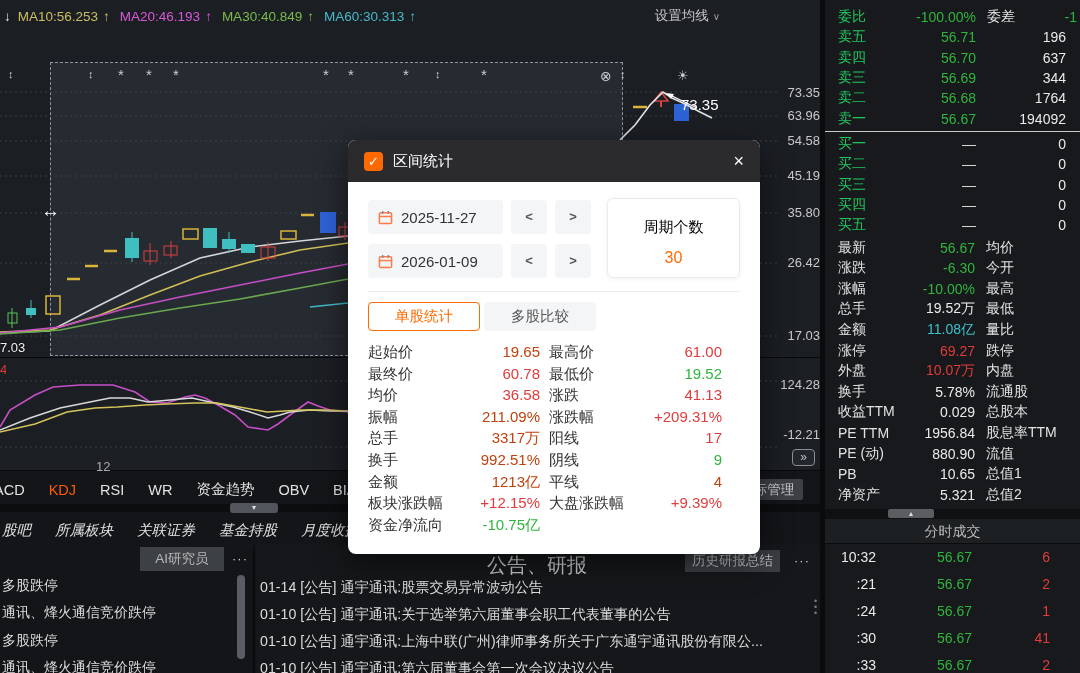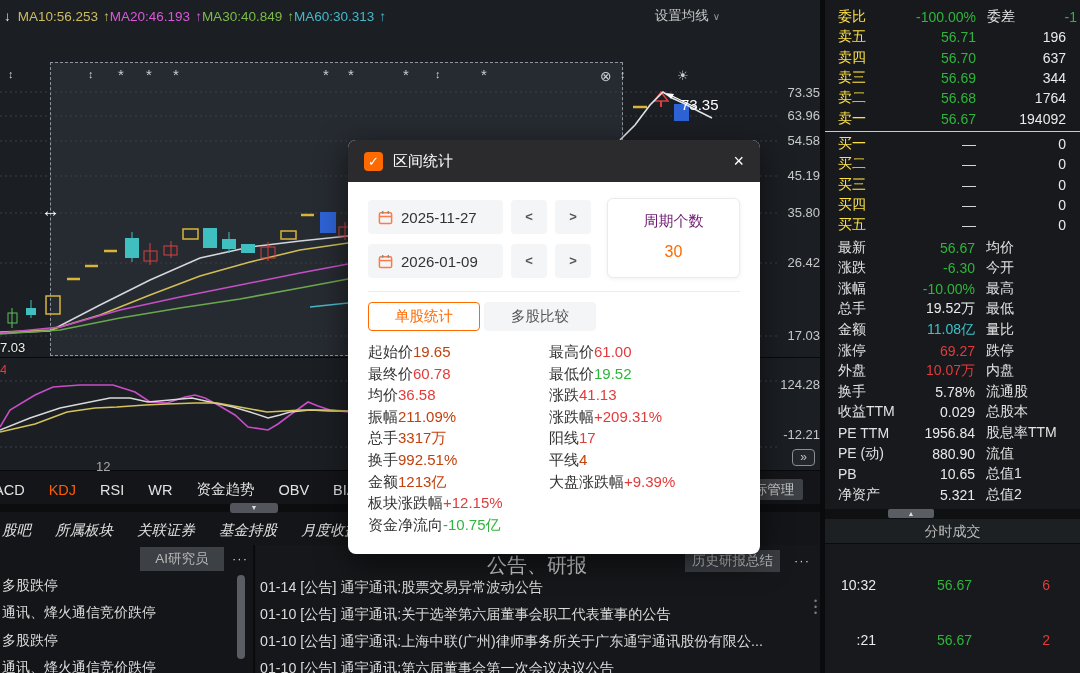--- a/index.html
+++ b/index.html
@@ -4,21 +4,21 @@
 <style>
   * { margin:0; padding:0; box-sizing:border-box; }
   html,body { background:#000; }
   body { font-family:"Liberation Sans","DejaVu Sans",sans-serif; }
   .app { position:relative; width:1080px; height:673px; background:#131518; overflow:hidden; color:#ddd; }
 
   
   .chart-bg { position:absolute; left:0; top:0; width:822px; height:470px; background:#1b1e23; }
   .topbar { position:absolute; left:0; top:0; width:822px; height:32px; display:flex; align-items:center; padding:0 10px 0 4px; gap:7px; font-size:13.5px; }
   .ma-lead { color:#e8e8e8; font-weight:bold; }
-  .ma-list { display:flex; }
+  .ma-list { display:flex; gap:10px; }
   .ma-item { white-space:nowrap; }
   .ma-item i { font-style:normal; margin-left:5px; }
   .ma10 { color:#cdbd62; } .ma20 { color:#d958d9; } .ma30 { color:#7cba4a; } .ma60 { color:#45b8c8; }
   .ma-settings { margin-left:auto; margin-right:92px; color:#c8c8c8; cursor:pointer; }
   .ma-settings .chev { margin-left:4px; font-size:10px; color:#999; }
   .range-row { position:absolute; top:39px; left:0; width:712px; text-align:right; font-size:13.5px; color:#c5c9ce; display:flex; justify-content:flex-end; align-items:center; gap:5px; }
   .range-link { text-decoration:underline; color:#c5c9ce; cursor:pointer; }
 
   .plot { position:absolute; left:0; top:56px; width:780px; height:414px; }
   .selection { position:absolute; left:50px; top:6px; width:573px; height:294px; background:#262b31; border:1px dashed #8e959f; }
@@ -64,60 +64,60 @@
   .news-title { position:absolute; left:231px; top:7px; font-size:20px; color:#c9c9c9; }
   .hist-btn { position:absolute; right:40px; top:5px; width:95px; height:22px; background:#3a3e43; color:#bfbfbf; font-size:13.5px; text-align:center; line-height:22px; cursor:pointer; }
   .news-more { right:10px; top:8px; }
   .nw-row { height:27px; line-height:27px; font-size:14.2px; color:#dcdcdc; white-space:nowrap; overflow:hidden; padding-left:4px; cursor:pointer; }
   .grip { position:absolute; left:814px; top:598px; width:6px; height:18px; color:#7a7e84; font-size:9px; line-height:6px; z-index:4; }
 
   
   .rpanel { position:absolute; left:825px; top:0; width:255px; height:673px; background:#17191d; font-size:14px; z-index:5; padding-top:7px; }
   .ob-row, .st-row { display:flex; align-items:center; height:20.3px; padding-left:13px; white-space:nowrap; }
   .st-row { height:20.6px; }
-  .ob-lab { flex:0 0 58px; color:#fde047; }
+  .ob-lab { flex:0 0 58px; color:#22c55e; }
   .ob-price { flex:0 0 80px; text-align:right; }
   .ob-vol { flex:1; text-align:right; color:#eaeaea; padding-right:14px; }
   .sells { border-bottom:1px solid #c9c9c9; padding-bottom:2px; }
   .buys { padding-top:2px; }
   .st-lab { flex:0 0 62px; color:#e3e3e3; }
   .st-val { flex:1; text-align:right; }
   .st-lab2 { flex:0 0 105px; padding-left:11px; color:#e3e3e3; overflow:visible; }
   .g { color:#2fb53c; } .r { color:#e23b3b; } .c { color:#3ec1c9; } .w { color:#eaeaea; } .k { color:#c2410c; }
   .dash { color:#d5d5d5; }
   .rp-collapse { position:relative; height:10px; background:#0f1012; margin-top:4px; }
   .rp-handle { position:absolute; left:63px; top:0px; width:46px; height:9px; background:#5a5e63; border-radius:2px; text-align:center; font-size:7px; line-height:9px; color:#ddd; cursor:pointer; }
   .tick-head { height:25px; line-height:25px; text-align:center; color:#b9b9b9; background:#1d2023; border-bottom:1px solid #0a0b0d; }
-  .tk-row { display:flex; align-items:center; height:26.8px; padding-left:11px;margin-top:28px; }
+  .tk-row { display:flex; align-items:center; height:26.8px; padding-left:11px; }
   .tk-time { flex:0 0 40px; text-align:right; color:#eaeaea; }
   .tk-price { flex:0 0 96px; text-align:right; color:#2fb53c; }
   .tk-vol { flex:1; text-align:right; color:#e23b3b; padding-right:30px; }
 
   
   .modal { position:absolute; left:348px; top:140px; width:412px; height:414px; background:#fff; border-radius:8px; box-shadow:0 8px 30px rgba(0,0,0,.55); z-index:30; overflow:hidden; }
   .m-header { height:42px; background:#2b2b2e; display:flex; align-items:center; padding:0 16px; }
   .m-check { width:19px; height:19px; background:#ff6a00; border-radius:4px; color:#fff; font-size:13px; font-weight:bold; text-align:center; line-height:19px; }
   .m-title { margin-left:10px; color:#fff; font-size:15px; }
   .m-close { margin-left:auto; color:#fff; font-size:18px; cursor:pointer; line-height:18px; }
   .m-body { position:relative; padding:18px 20px 0; }
   .date-row { display:flex; gap:8px; align-items:center; }
   .date-row + .date-row { margin-top:10px; }
   .date-field { width:135px; height:34px; background:#f4f5f7; border-radius:4px; display:flex; align-items:center; gap:8px; padding:0 10px; color:#333; font-size:15px; cursor:pointer; }
   .step-btn { width:36px; height:34px; background:#f4f5f7; border-radius:4px; text-align:center; line-height:34px; color:#555; font-size:13px; font-weight:bold; cursor:pointer; }
   .period-box { position:absolute; left:259px; top:16px; width:133px; height:80px; border:1px solid #ebebeb; border-radius:6px; box-shadow:0 1px 5px rgba(0,0,0,.06); text-align:center; background:#fff; }
-  .period-label { margin-top:13px; color:#701a75; font-size:15px; }
+  .period-label { margin-top:19px; color:#000000; font-size:15px; }
   .period-value { margin-top:12px; color:#ff6a00; font-size:16px; cursor:text; }
   .m-div { border-top:1px solid #ececec; margin:13px 0 10px; }
   .m-tabs { display:flex; gap:4px; }
   .m-tab { width:112px; height:29px; line-height:27px; text-align:center; border-radius:4px; background:#f4f5f7; color:#555; font-size:14.5px; border:1px solid transparent; cursor:pointer; }
   .m-tab.active { background:#fff; border-color:#ff6a00; color:#ff6a00; }
   .m-stats { display:flex; margin-top:12px; }
   .m-col { width:172px; }
   .m-col + .m-col { margin-left:9px; width:173px; }
-  .m-stat { display:flex; justify-content:flex-start; height:21.6px; font-size:15px; }
+  .m-stat { display:flex; justify-content:space-between; height:21.6px; font-size:15px;gap:15px; }
   .m-stat .lab { color:#333; }
 </style>
 </head>
 <body>
 
 <div class="app">
 
   <div class="chart-bg"></div>
 
   <div class="topbar">
@@ -556,20 +556,24 @@
           </div>
             <div class="m-stat">
             <span class="lab">涨跌幅</span>
               <span class="r">+209.31%</span>
           </div>
             <div class="m-stat">
             <span class="lab">阳线</span>
               <span class="r">17</span>
           </div>
             <div class="m-stat">
+            <span class="lab">阴线</span>
+              <span class="g">9</span>
+          </div>
+            <div class="m-stat">
             <span class="lab">平线</span>
               <span class="k">4</span>
           </div>
             <div class="m-stat">
             <span class="lab">大盘涨跌幅</span>
               <span class="r">+9.39%</span>
           </div>
           </div>
       </div>
     </div>

